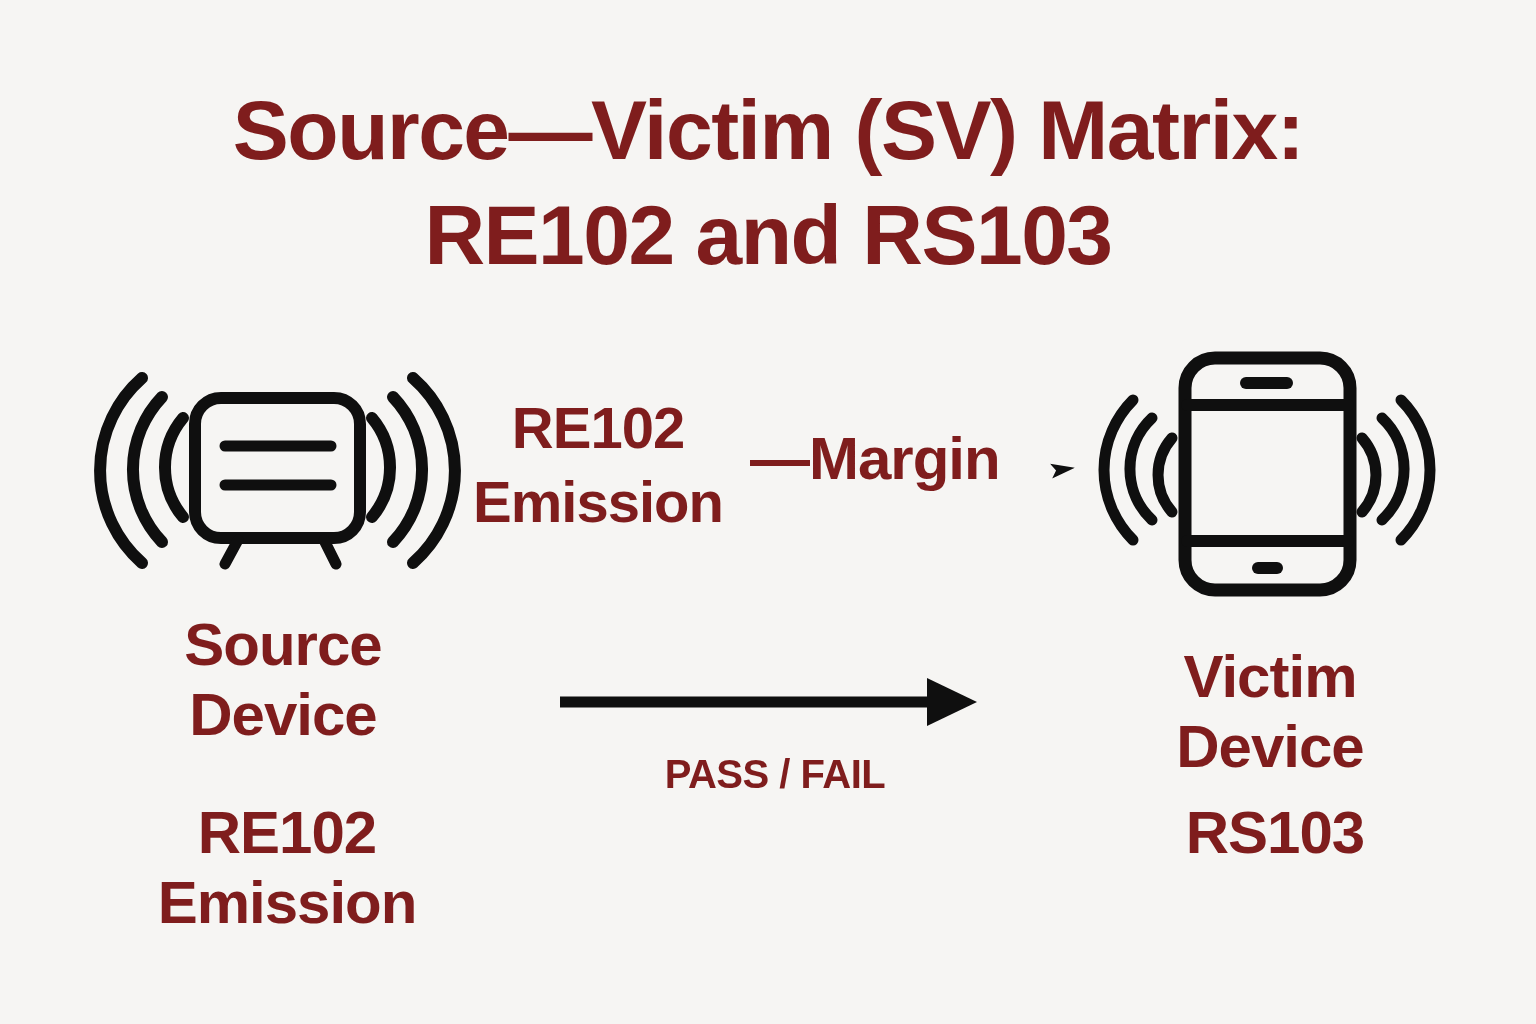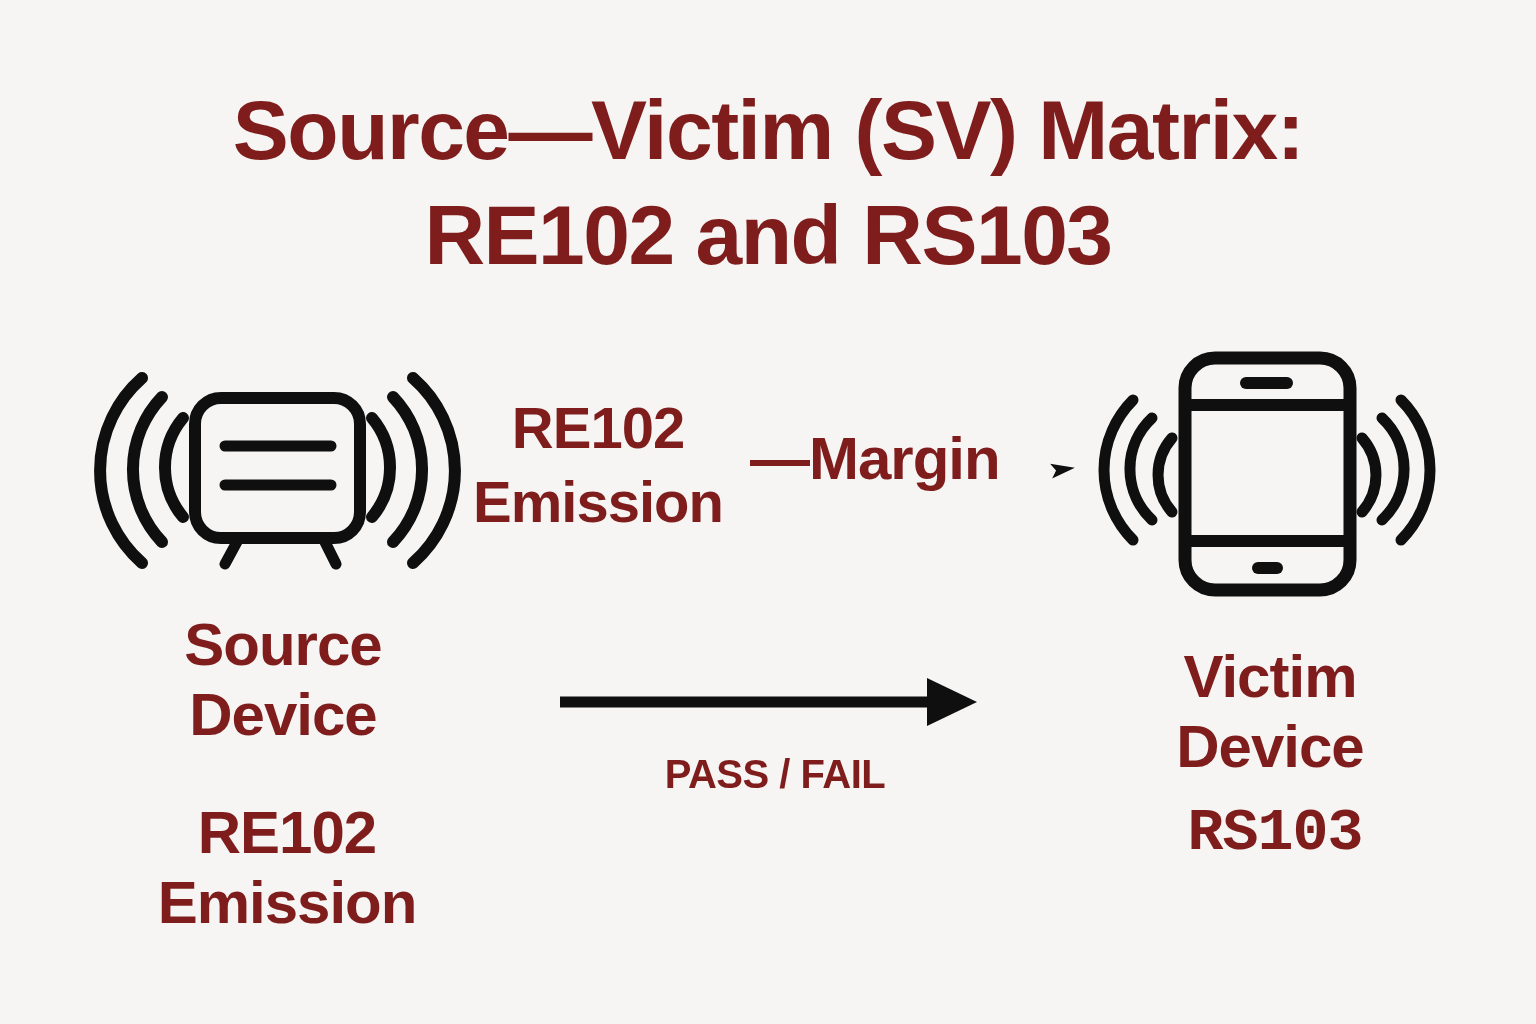--- a/index.html
+++ b/index.html
@@ -37,21 +37,21 @@
   .source-icon{position:absolute;left:88px;top:360px;}
   .victim-icon{position:absolute;left:1090px;top:350px;}
   .flow-arrow{position:absolute;left:555px;top:670px;}
   .pass-fail{
     position:absolute;left:468px;top:752px;width:614px;
     text-align:center;font-size:40px;font-weight:700;letter-spacing:-0.5px;
   }
   .src-label{left:133px;top:610px;width:300px;}
   .src-spec{left:137px;top:798px;width:300px;}
   .vic-label{left:1120px;top:610px;width:300px;margin-top:32px;}
-  .vic-spec{left:1115px;top:798px;width:320px;font-family:Liberation Mono, monospace;}
+  .vic-spec{left:1115px;top:798px;width:320px;}
   svg{display:block;}
   svg *{stroke:#0f0f0f;}
   .fill{fill:#0f0f0f;stroke:none;}
   .nofill{fill:none;stroke-linecap:round;stroke-linejoin:round;}
 </style>
 </head>
 <body>
 
 <div class="canvas">
 

